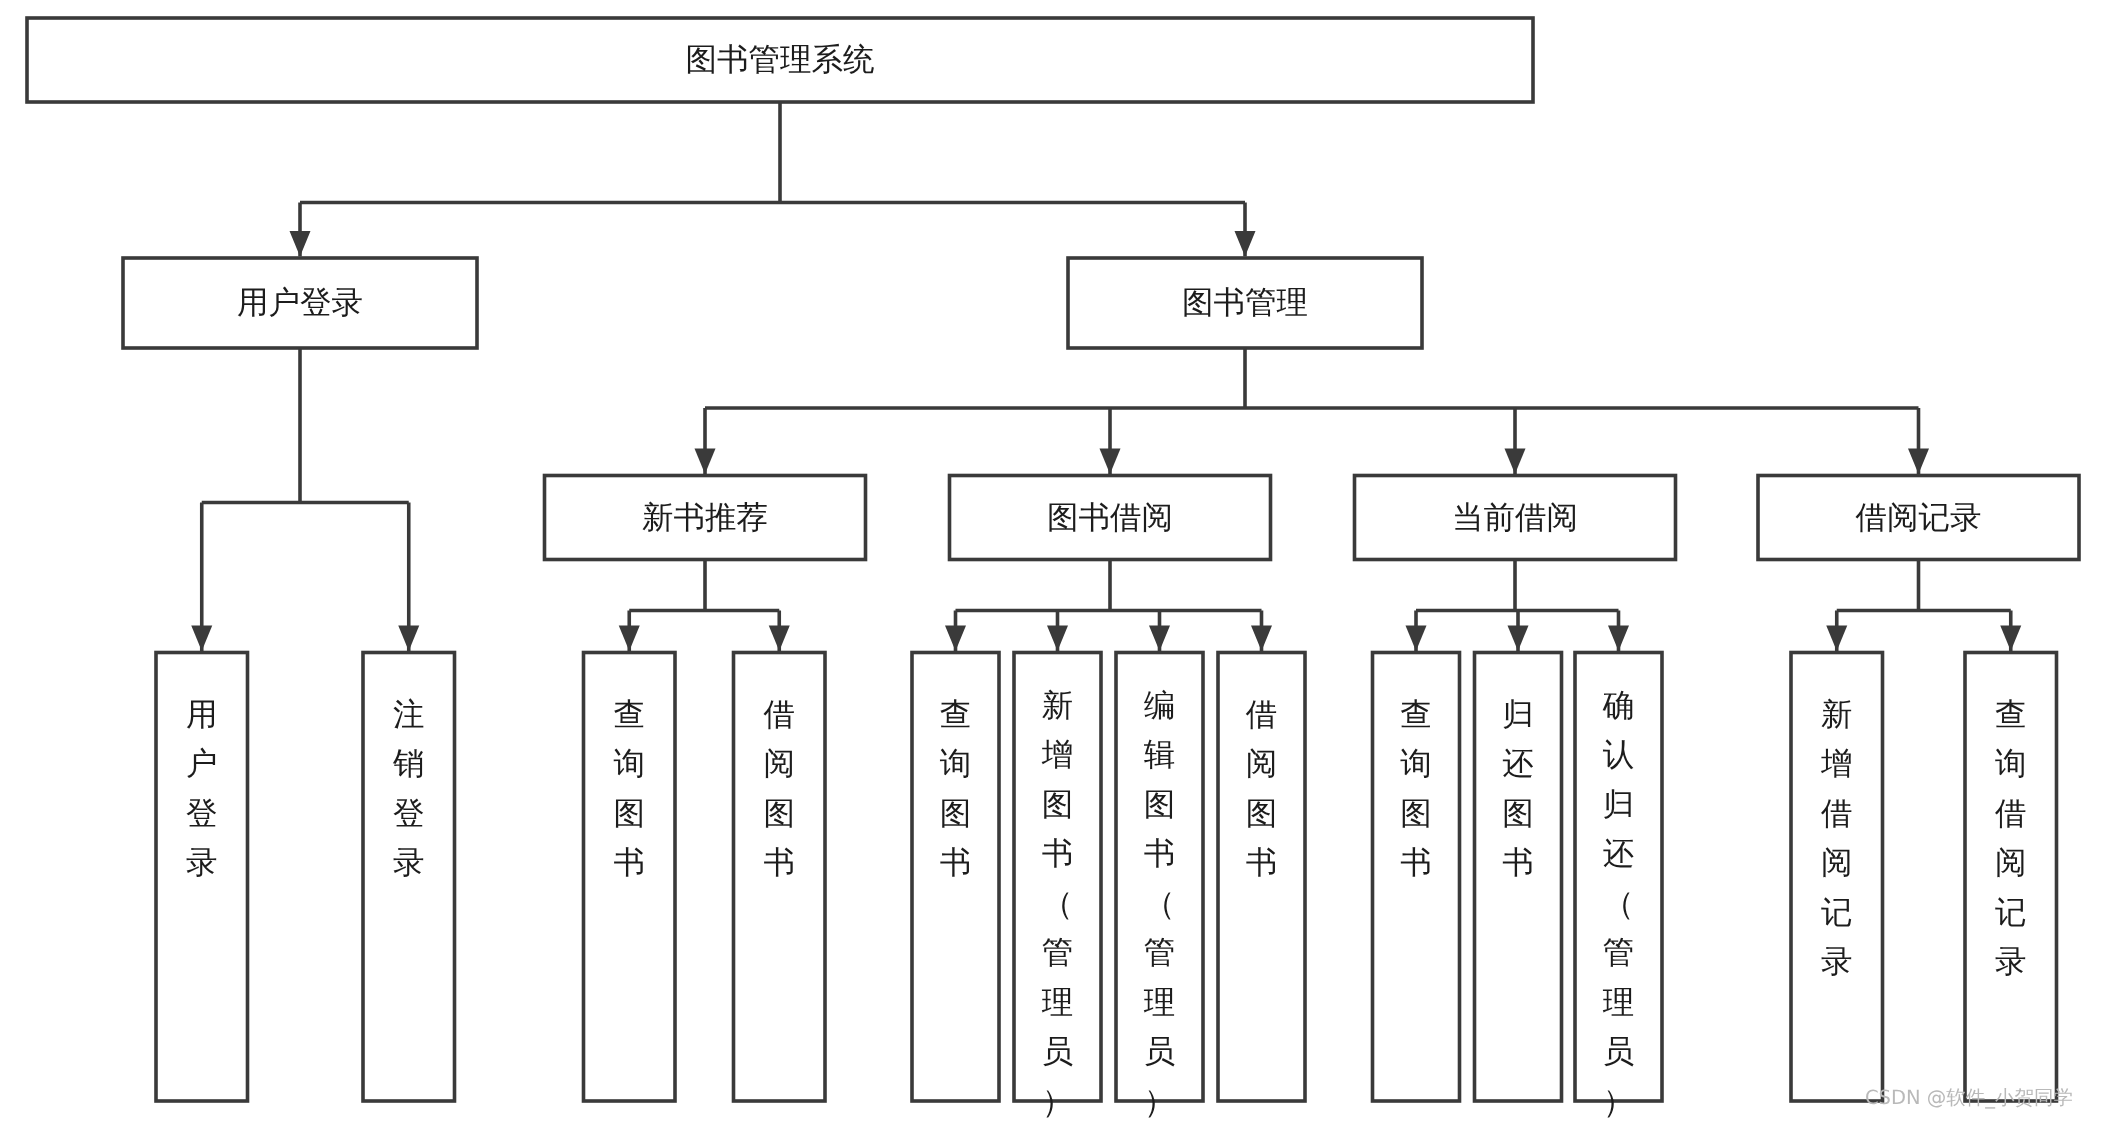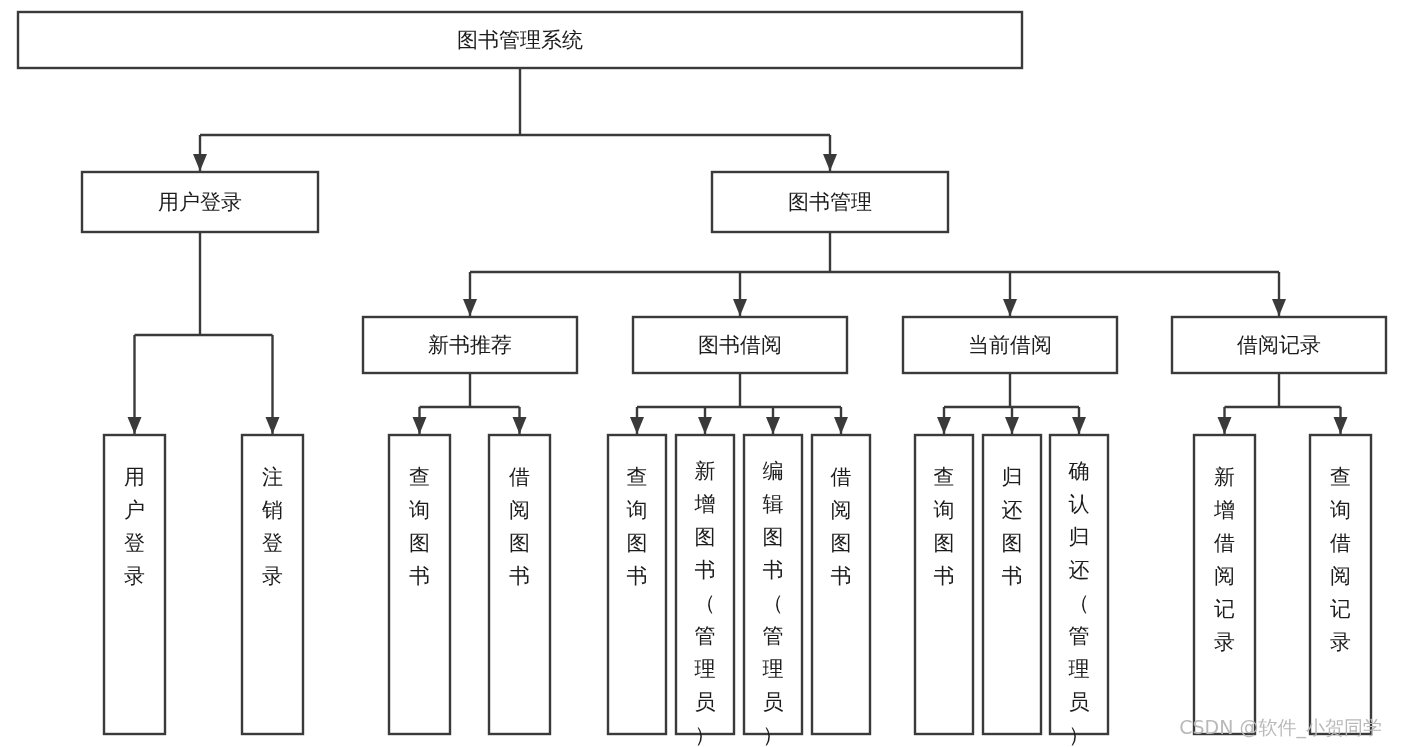--- a/index.html
+++ b/index.html
@@ -53,21 +53,21 @@
     font-size: 21px;
     fill: #1c1c1c;
     text-anchor: middle;
     dominant-baseline: middle;
   }
   .watermark {
     position: absolute;
     right: 10px;
     bottom: 6px;
     font-family: "DejaVu Sans", "Liberation Sans", sans-serif;
-    font-size: 19px;
+    font-size: 13px;
     color: #b9b9b9;
     white-space: nowrap;
     user-select: none;
   }
 </style>
 </head>
 <body>
 
 <div id="diagram-root">
   <svg id="diagram-svg" viewBox="0 0 1405 747">

